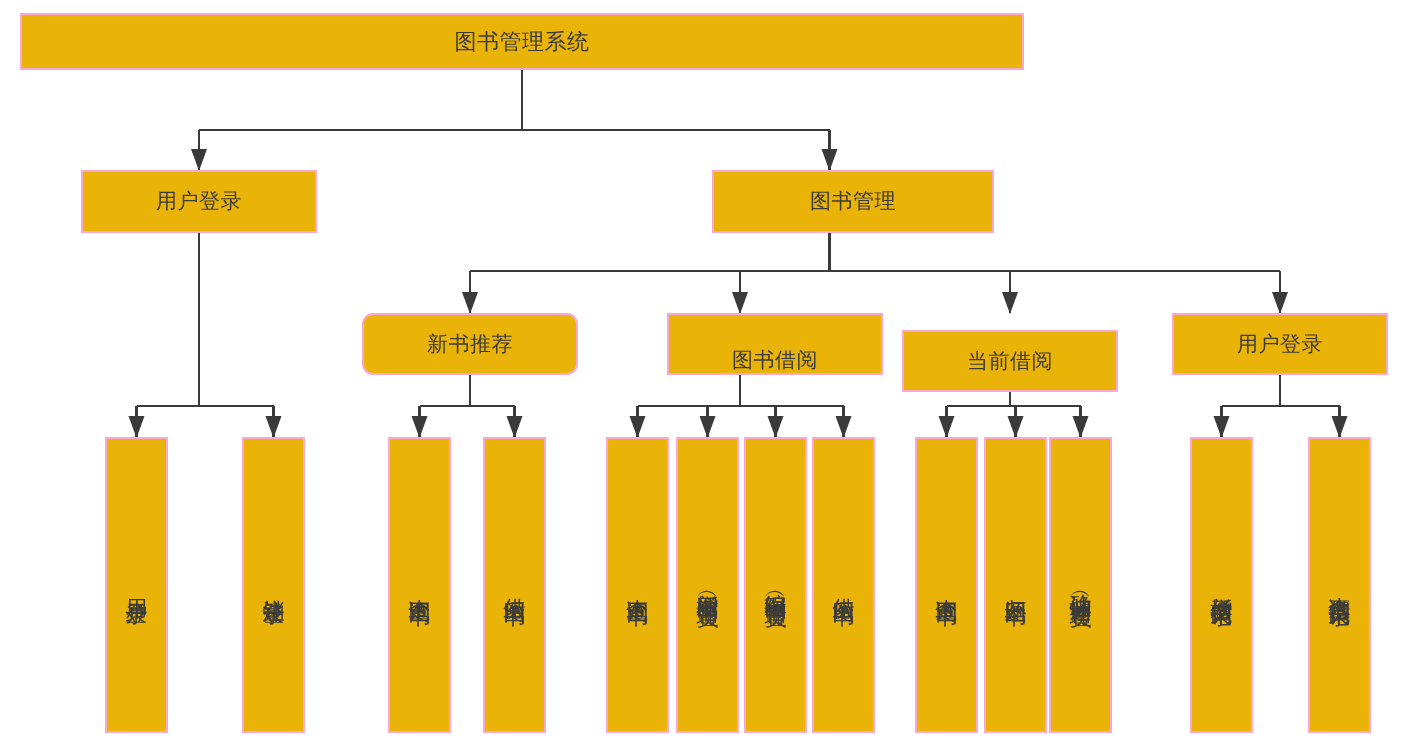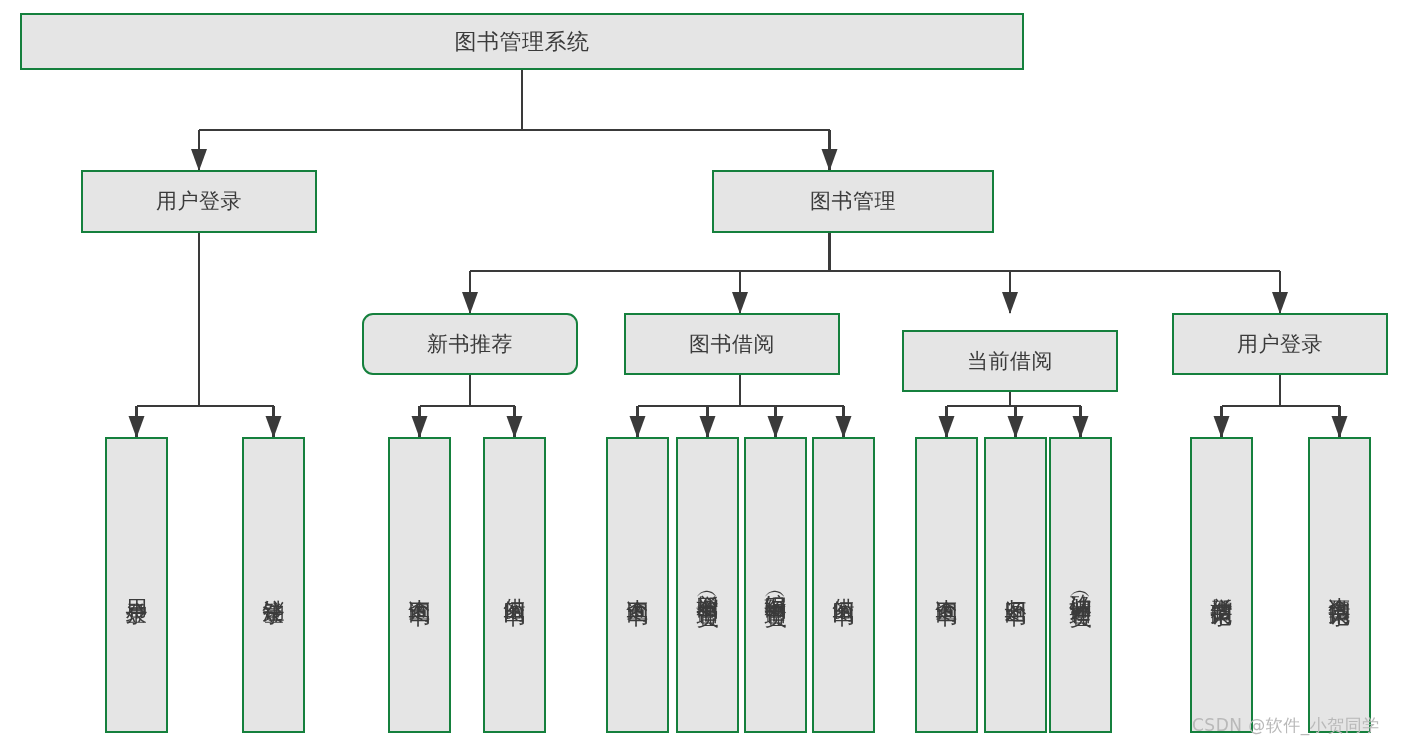--- a/index.html
+++ b/index.html
@@ -21,22 +21,22 @@
   #edges {
     position: absolute;
     left: 0;
     top: 0;
     width: 1405px;
     height: 747px;
   }
   .node {
     position: absolute;
     box-sizing: border-box;
-    background: #e5e5e5;
-    border: 2px solid #15803d;
+    background: #eab308;
+    border: 2px solid #f9a8d4;
     display: flex;
     align-items: center;
     justify-content: center;
     color: #333333;
   }
   .node .label {
     display: block;
     text-align: center;
     line-height: 1.18;
     color: #3b3b3b;
@@ -138,21 +138,21 @@
   <div class="node horizontal" style="left: 81px; top: 170px; width: 236px; height: 63px;">
     <span class="label">用户登录</span>
   </div>
   <div class="node horizontal" style="left: 712px; top: 170px; width: 282px; height: 63px;">
     <span class="label">图书管理</span>
   </div>
 
   <div class="node horizontal" style="left: 362px; top: 313px; width: 216px; height: 62px; border-radius: 11px;">
     <span class="label">新书推荐</span>
   </div>
-  <div class="node horizontal" style="left: 624px; top: 313px; width: 216px; height: 62px;">
+  <div class="node horizontal" style="left: 667px; top: 313px; width: 216px; height: 62px; align-items: flex-end;">
     <span class="label">图书借阅</span>
   </div>
   <div class="node horizontal" style="left: 902px; top: 330px; width: 216px; height: 62px;">
     <span class="label">当前借阅</span>
   </div>
   <div class="node horizontal" style="left: 1172px; top: 313px; width: 216px; height: 62px;">
     <span class="label">用户登录</span>
   </div>
 
   <div class="node vertical" style="left: 105px; top: 437px; width: 63px; height: 296px;">
@@ -192,14 +192,13 @@
     <span class="label">确认归还（管理员）</span>
   </div>
 
   <div class="node vertical" style="left: 1190px; top: 437px; width: 63px; height: 296px;">
     <span class="label">新增借阅记录</span>
   </div>
   <div class="node vertical" style="left: 1308px; top: 437px; width: 63px; height: 296px;">
     <span class="label">查询借阅记录</span>
   </div>
 
-  <div id="watermark">CSDN @软件_小贺同学</div>
 </div>
 
 </body></html>

